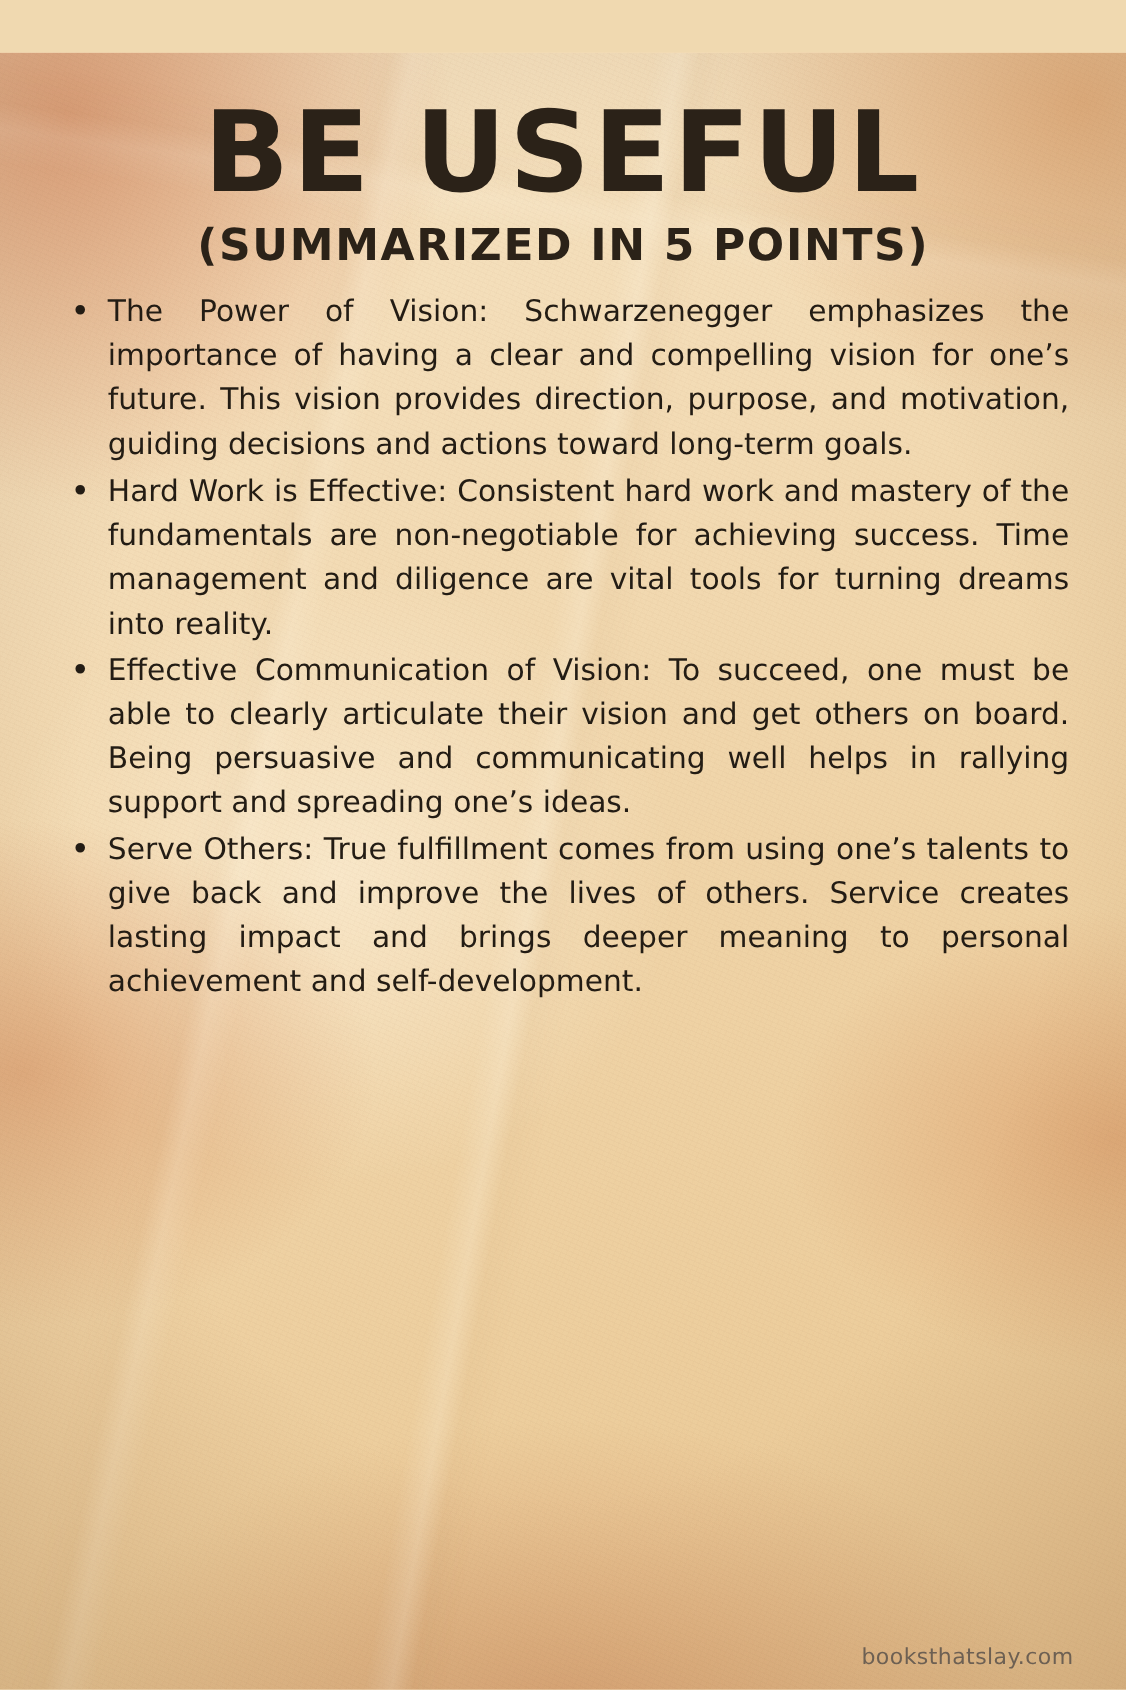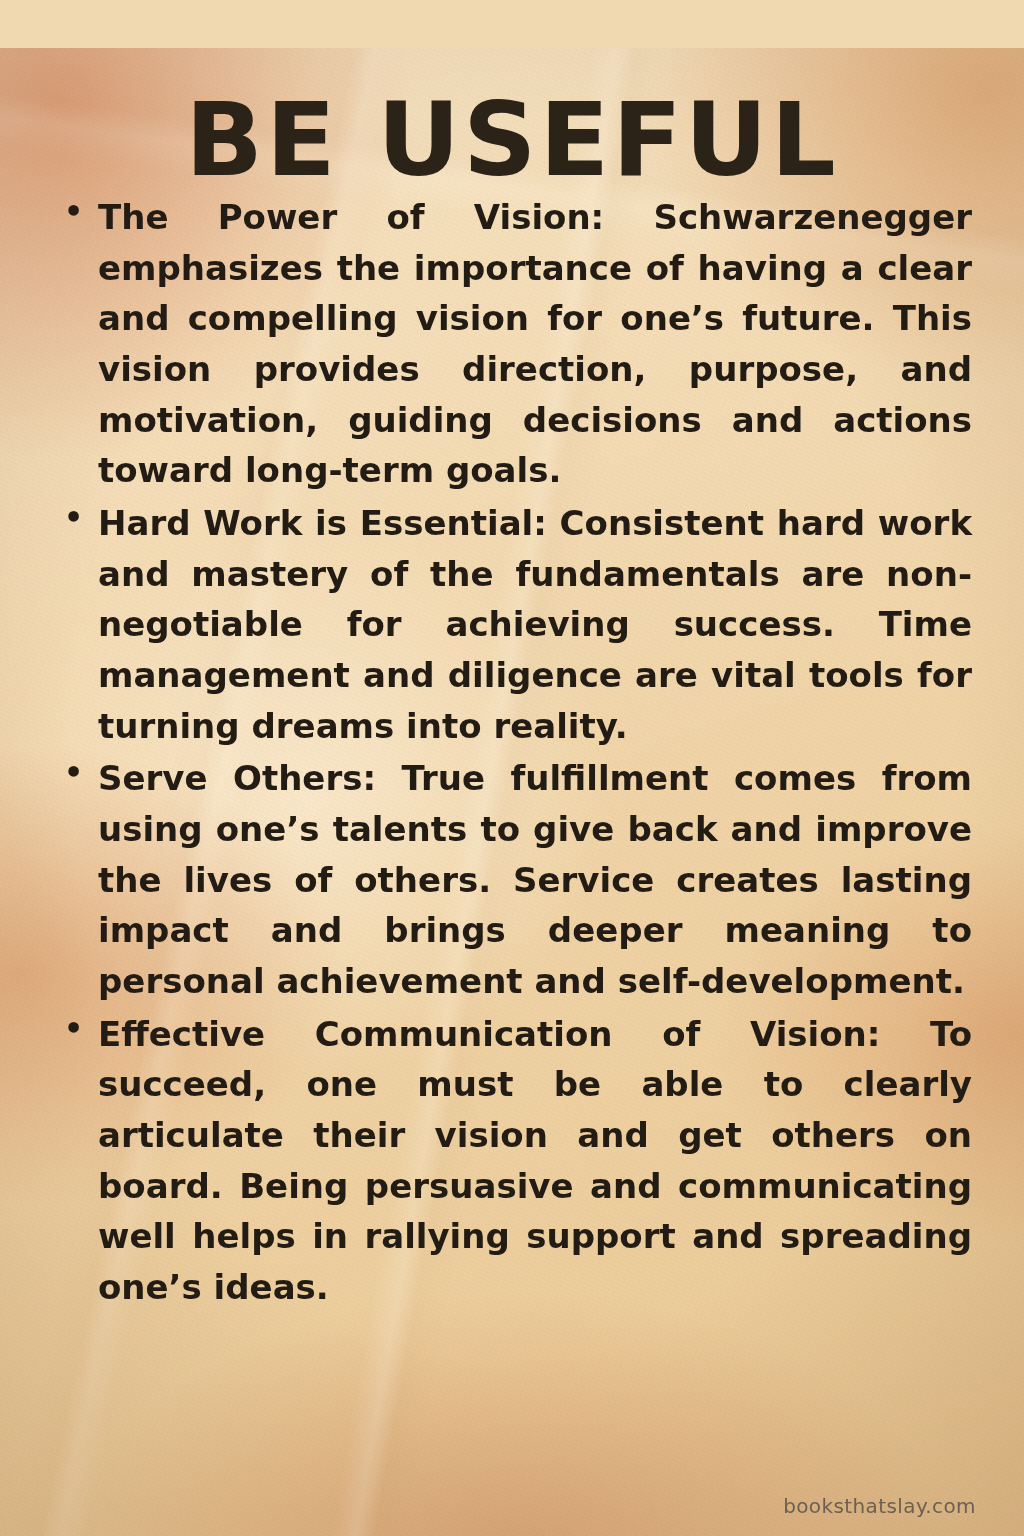--- a/index.html
+++ b/index.html
@@ -94,22 +94,22 @@
   ul.points {
     margin: 0;
     padding: 0 8px 0 46px;
     list-style: none;
   }
 
   ul.points > li {
     position: relative;
     color: #231c14;
     font-family: "DejaVu Sans", sans-serif;
-    font-weight: 700;
-    font-size: 34px;
+    font-weight: 400;
+    font-size: 27px;
     line-height: 1.49;
     text-align: justify;
     text-justify: inter-word;
     margin-bottom: 2px;
     padding-left: 8px;
   }
 
   ul.points > li::before {
     content: "\2022";
     position: absolute;
@@ -133,23 +133,24 @@
 </head>
 <body>
 
 <div class="poster">
   <div class="grain"></div>
   <div class="creases"></div>
   <div class="vignette"></div>
 
   <div class="content">
     <h1 class="title">BE USEFUL</h1>
+    <h2 class="subtitle">(SUMMARIZED IN 5 POINTS)</h2>
 
     <ul class="points">
       <li>The Power of Vision: Schwarzenegger emphasizes the importance of having a clear and compelling vision for one’s future. This vision provides direction, purpose, and motivation, guiding decisions and actions toward long-term goals.</li>
-      <li>Hard Work is Essential: Consistent hard work and mastery of the fundamentals are non-negotiable for achieving success. Time management and diligence are vital tools for turning dreams into reality.</li>
+      <li>Hard Work is Effective: Consistent hard work and mastery of the fundamentals are non-negotiable for achieving success. Time management and diligence are vital tools for turning dreams into reality.</li>
+      <li>Effective Communication of Vision: To succeed, one must be able to clearly articulate their vision and get others on board. Being persuasive and communicating well helps in rallying support and spreading one’s ideas.</li>
       <li>Serve Others: True fulfillment comes from using one’s talents to give back and improve the lives of others. Service creates lasting impact and brings deeper meaning to personal achievement and self-development.</li>
-      <li>Effective Communication of Vision: To succeed, one must be able to clearly articulate their vision and get others on board. Being persuasive and communicating well helps in rallying support and spreading one’s ideas.</li>
     </ul>
   </div>
 
   <div class="footer">booksthatslay.com</div>
 </div>
 
 </body></html>

